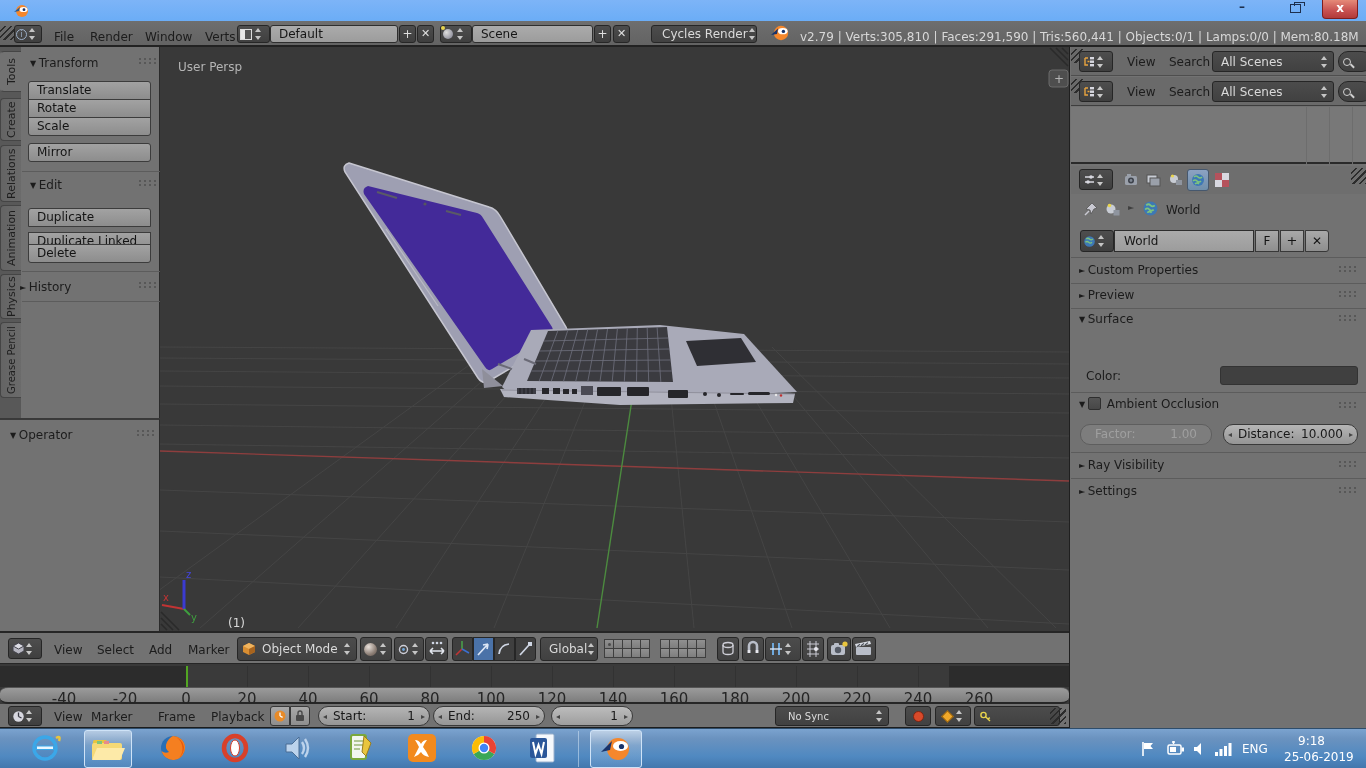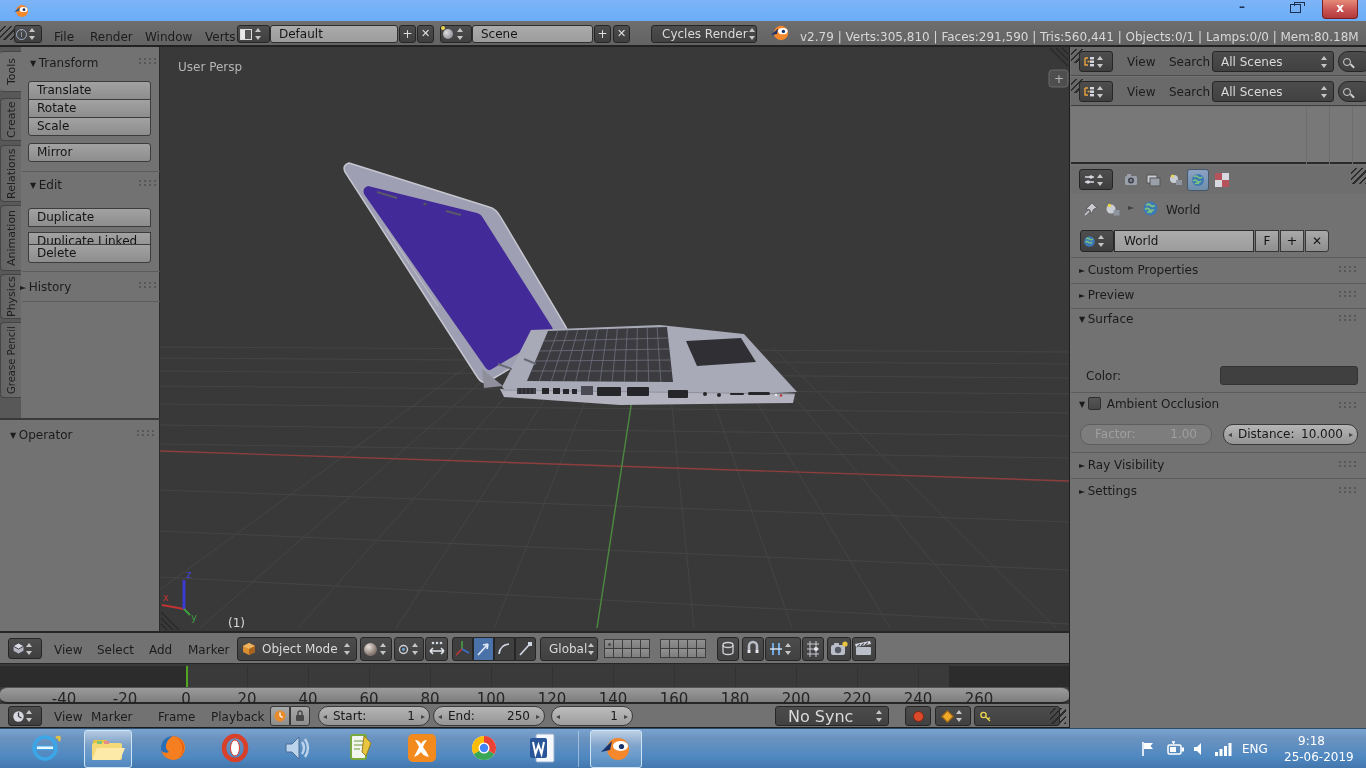--- a/index.html
+++ b/index.html
@@ -426,21 +426,21 @@
       <span style="position:absolute;right:14px">250</span>
       <span style="position:absolute;left:4px;top:0;font-size:8px;color:#444">◂</span>
       <span style="position:absolute;right:4px;top:0;font-size:8px;color:#444">▸</span>
     </div>
   <div class="slider" style="left:551px;top:2px;width:82px;height:20px;background:linear-gradient(#bcbcbc,#9e9e9e)">
       <span style="position:absolute;right:14px">1</span>
       <span style="position:absolute;left:4px;top:0;font-size:8px;color:#444">◂</span>
       <span style="position:absolute;right:4px;top:0;font-size:8px;color:#444">▸</span>
     </div>
 
-  <div class="abs dd row" style="left:775px;top:2px;width:114px;height:20px;padding:0 4px 0 12px;font-size:16px">
+  <div class="abs dd row" style="left:775px;top:2px;width:114px;height:20px;padding:0 4px 0 12px;font-size:10px">
       <span style="flex:1">No Sync</span>
       <span class="ud" style="color:#c5c5c5"></span>
     </div>
   <div class="abs dd" style="left:905px;top:2px;width:26px;height:20px">
       <span style="position:absolute;left:7px;top:4px;width:11px;height:11px;border-radius:50%;background:#d84a2a;border:1px solid #7e2412"></span>
     </div>
   <div class="abs dd row" style="left:935px;top:2px;width:36px;height:20px;padding:0 3px;color:#c5c5c5">
       <span style="width:9px;height:9px;background:#f0a829;transform:rotate(45deg);display:inline-block;margin:0 3px 0 4px;border:1px solid #8a5a10"></span>
       <span class="ud"></span>
     </div>

